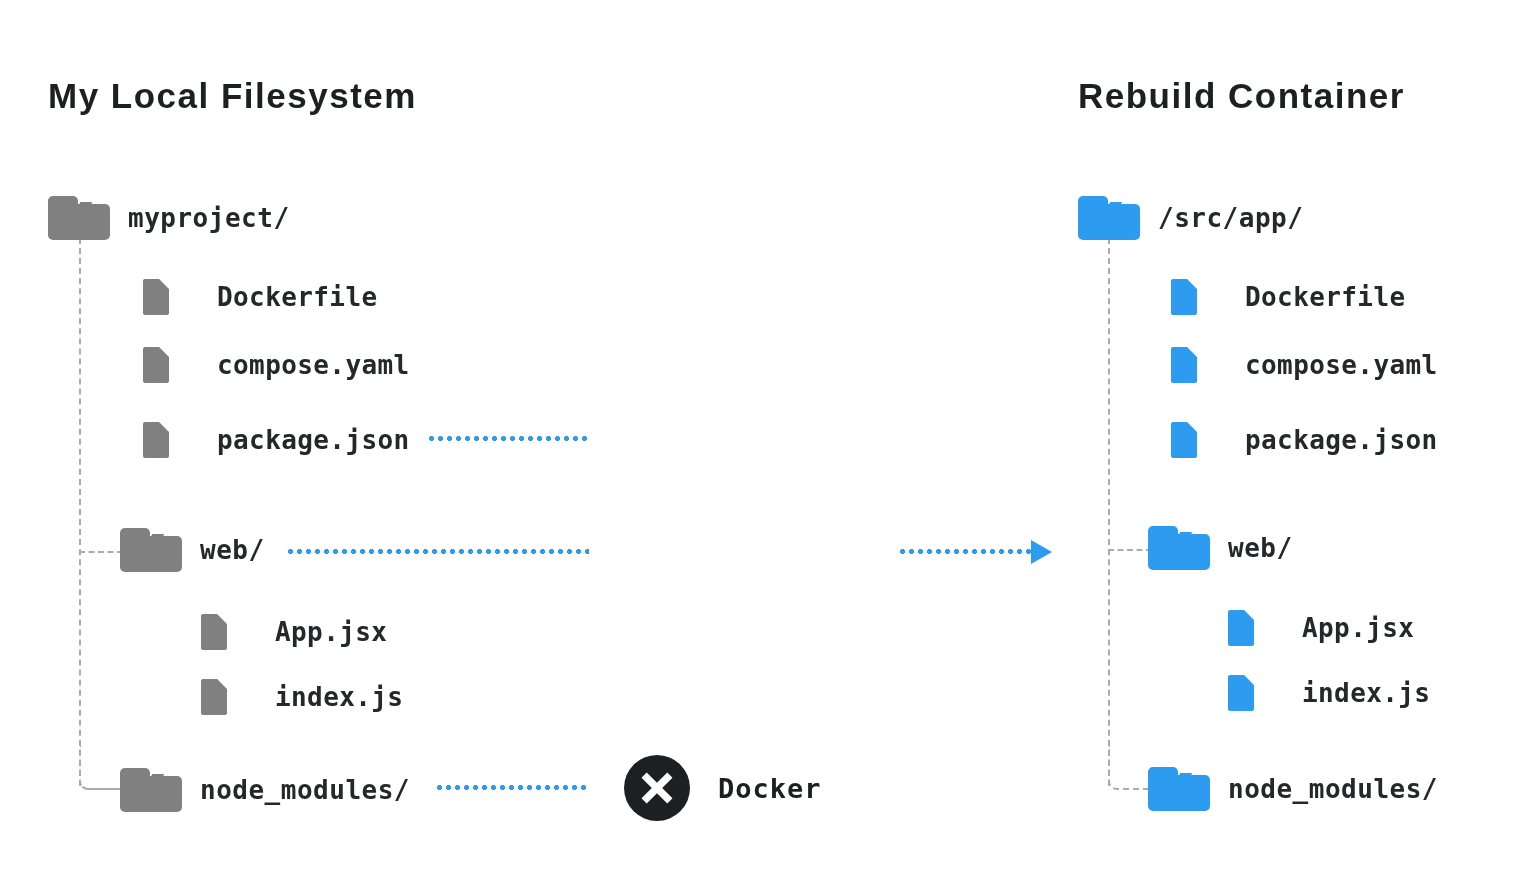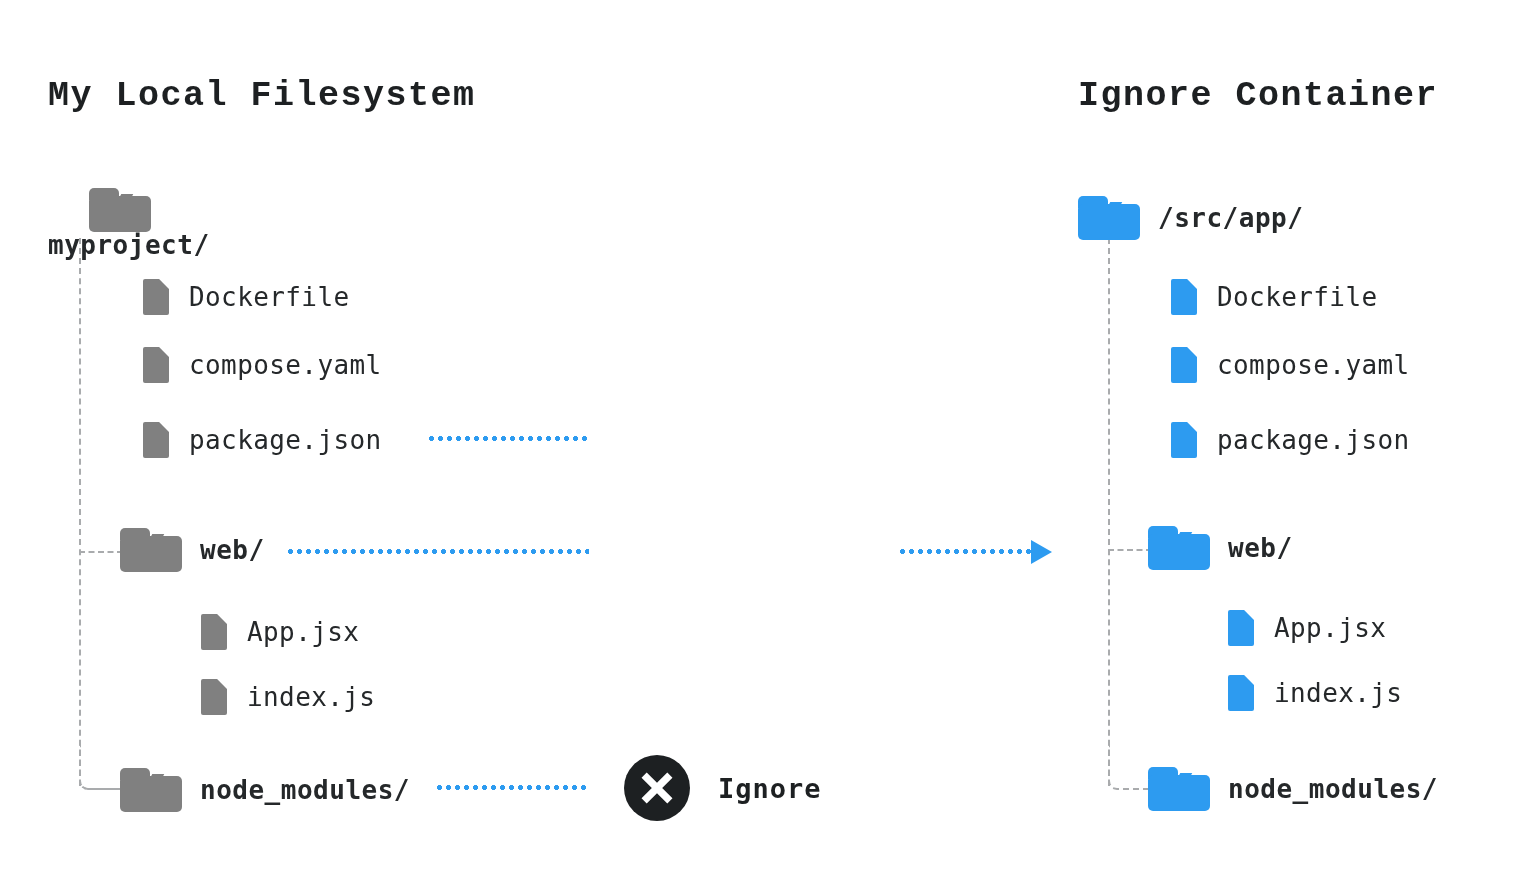--- a/index.html
+++ b/index.html
@@ -12,21 +12,21 @@
     font-family: "DejaVu Sans Mono", "Liberation Mono", monospace;
     color: #25282a;
     overflow: hidden;
     position: relative;
   }
   .canvas { position: absolute; inset: 0; }
 
   
   .col-title {
     position: absolute;
-    font-family: Liberation Mono, monospace;
+    font-family: Liberation Sans, sans-serif;
     font-weight: bold;
     font-size: 35px;
     letter-spacing: 1.5px;
     color: #1d2022;
     white-space: nowrap;
   }
   #title-local { left: 48px;  top: 76px; }
   #title-docker{ left: 1078px; top: 76px; }
 
   
@@ -37,21 +37,21 @@
     white-space: nowrap;
     height: 44px;
   }
   .row .label {
     font-family: "DejaVu Sans Mono", "Liberation Mono", monospace;
     font-size: 26px;
     color: #25282a;
     line-height: 1;
   }
   .row.folder .label { font-weight: bold; letter-spacing: 0.5px; }
-  .row.file   .label { font-weight: normal; letter-spacing: 0.4px; }
+  .row.file   .label { font-weight: bold; letter-spacing: 0.4px; margin-left: 28px; }
 
   
   .ico-folder {
     position: relative;
     width: 62px; height: 44px;
     flex: 0 0 auto;
     margin-right: 18px;
   }
   .ico-folder .tab {
     position: absolute; left: 0; top: 0;
@@ -153,28 +153,28 @@
     line-height: 1;
   }
   .sync-glyph { width: 66px; height: 66px; display: block; }
 </style>
 </head>
 <body>
 
 <div class="canvas">
 
   <div class="col-title" id="title-local">My Local Filesystem</div>
-  <div class="col-title" id="title-docker">Ignore Container</div>
+  <div class="col-title" id="title-docker">Rebuild Container</div>
 
   <div class="trunk" style="left:79px; top:238px; height:548px;"></div>
   <div class="stub" style="left:79px; top:551px; width:44px;"></div>
   <div class="elbow" style="left:79px; top:742px; width:44px; height:48px; border-left-color:transparent;"></div>
   <div class="elbow" style="left:79px; top:745px; width:44px; height:45px;"></div>
 
-  <div class="row folder" style="left:48px; top:188px;flex-direction:column;">
+  <div class="row folder" style="left:48px; top:196px;">
     <span class="ico-folder gray">
       <span class="tab"></span>
         <span class="notch"></span>
         <span class="body"></span>
     </span>
     <span class="label">myproject/</span>
   </div>
 
   <div class="row file" style="left:143px; top:275px;">
     <span class="ico-file gray">
@@ -241,21 +241,21 @@
 
 
   <div class="action" style="left:624px; top:755px;">
     <span class="badge">
       <svg class="sync-glyph" viewBox="0 0 64 64" aria-hidden="true">
         <circle cx="32" cy="32" r="32" fill="#1d2022"></circle>
         <path d="M22.0 17.0 32 27.0 42.0 17.0 47.0 22.0 37.0 32 47.0 42.0 42.0 47.0
                  32 37.0 22.0 47.0 17.0 42.0 27.0 32 17.0 22.0z" fill="#ffffff"></path>
       </svg>
     </span>
-    <span class="action-label">Ignore</span>
+    <span class="action-label">Docker</span>
   </div>
 
   <div class="dotlink" style="left:898px; top:549px; width:133px;"></div>
   <div class="arrowhead" style="left:1031px; top:540px;"></div>
 
   <div class="trunk" style="left:1108px; top:238px; height:548px;"></div>
   <div class="stub" style="left:1108px; top:549px; width:44px;"></div>
   <div class="elbow" style="left:1108px; top:745px; width:44px; height:45px;"></div>
 
   <div class="row folder" style="left:1078px; top:196px;">

